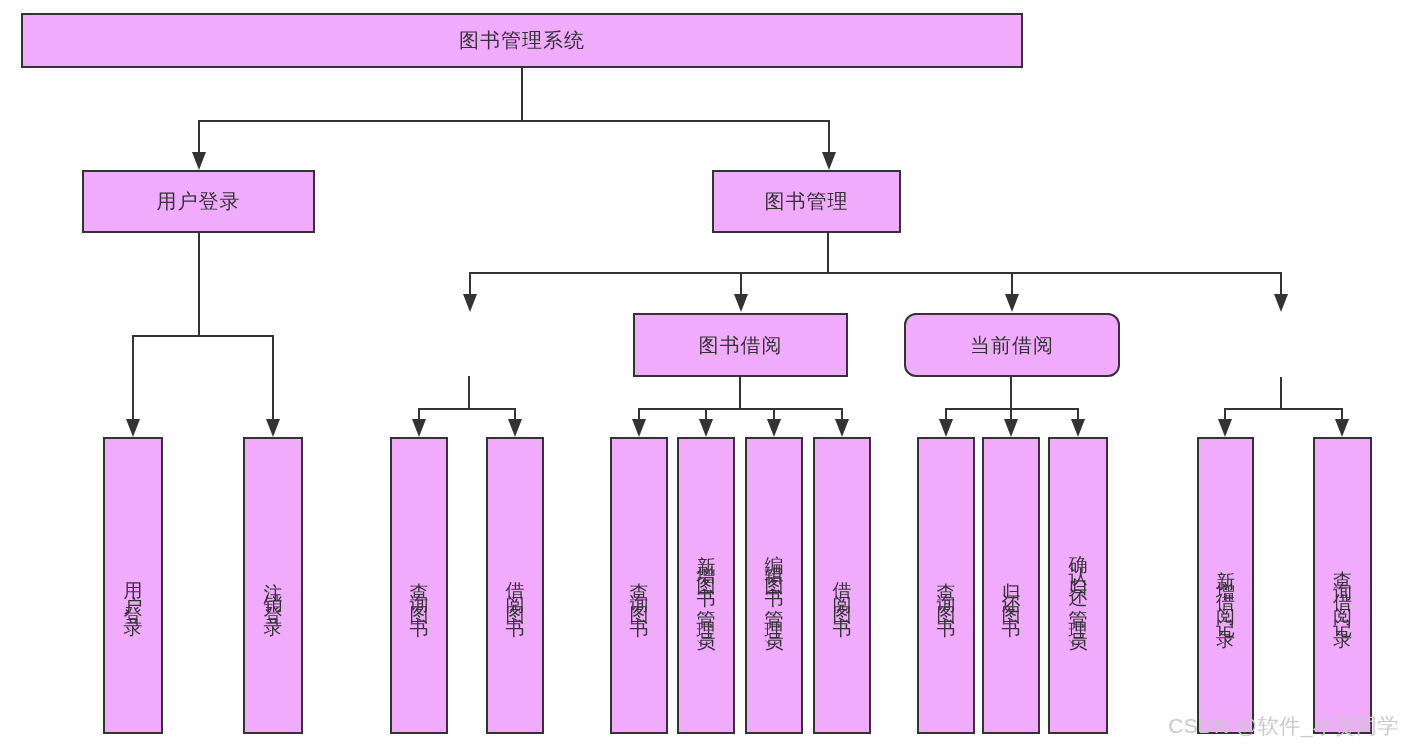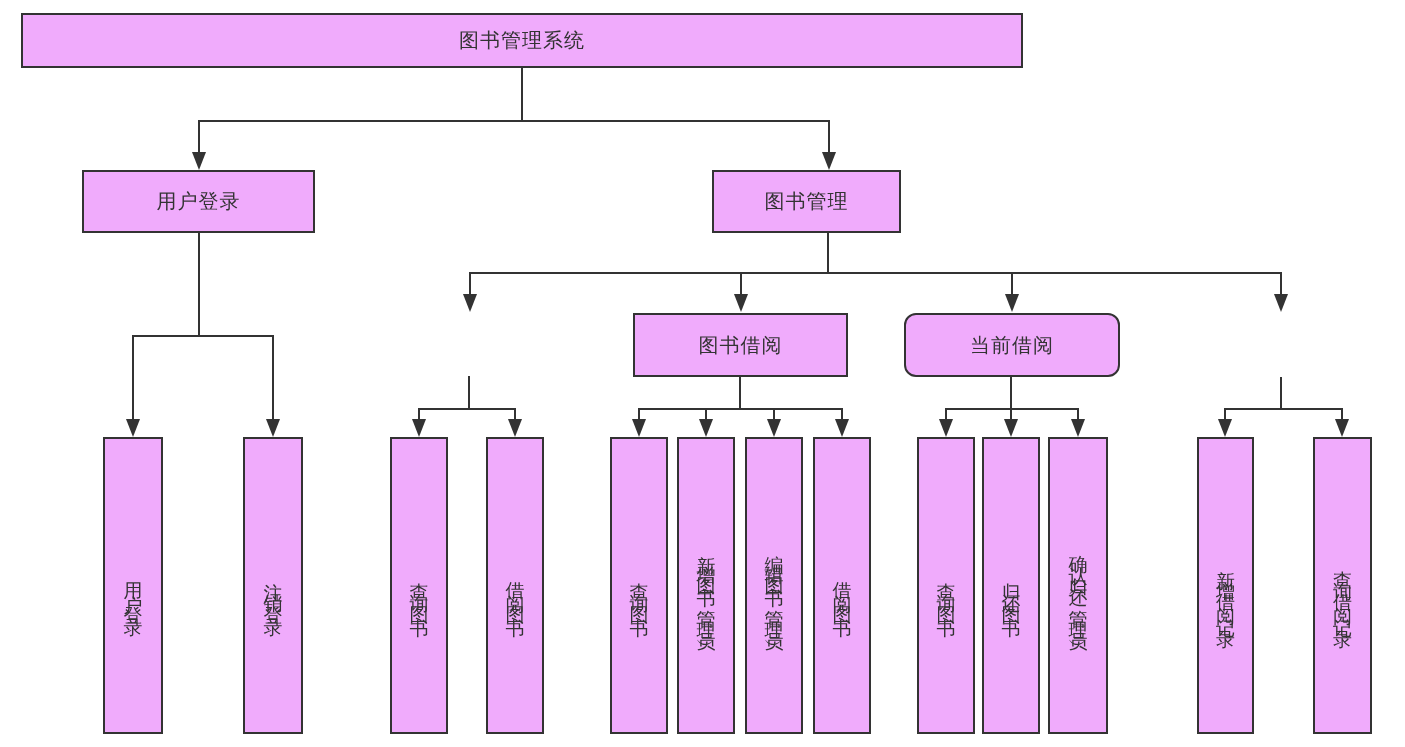--- a/index.html
+++ b/index.html
@@ -187,14 +187,15 @@
     <span class="vtext">确认归还（管理员）</span>
   </div>
 
   <div class="box vbox" style="left:1197px; top:437px; width:57px; height:297px;">
     <span class="vtext">新增借阅记录</span>
   </div>
   <div class="box vbox" style="left:1313px; top:437px; width:59px; height:297px;">
     <span class="vtext">查询借阅记录</span>
   </div>
 
+  <div class="watermark">CSDN @软件_小贺同学</div>
 
 </div>
 
 </body></html>

